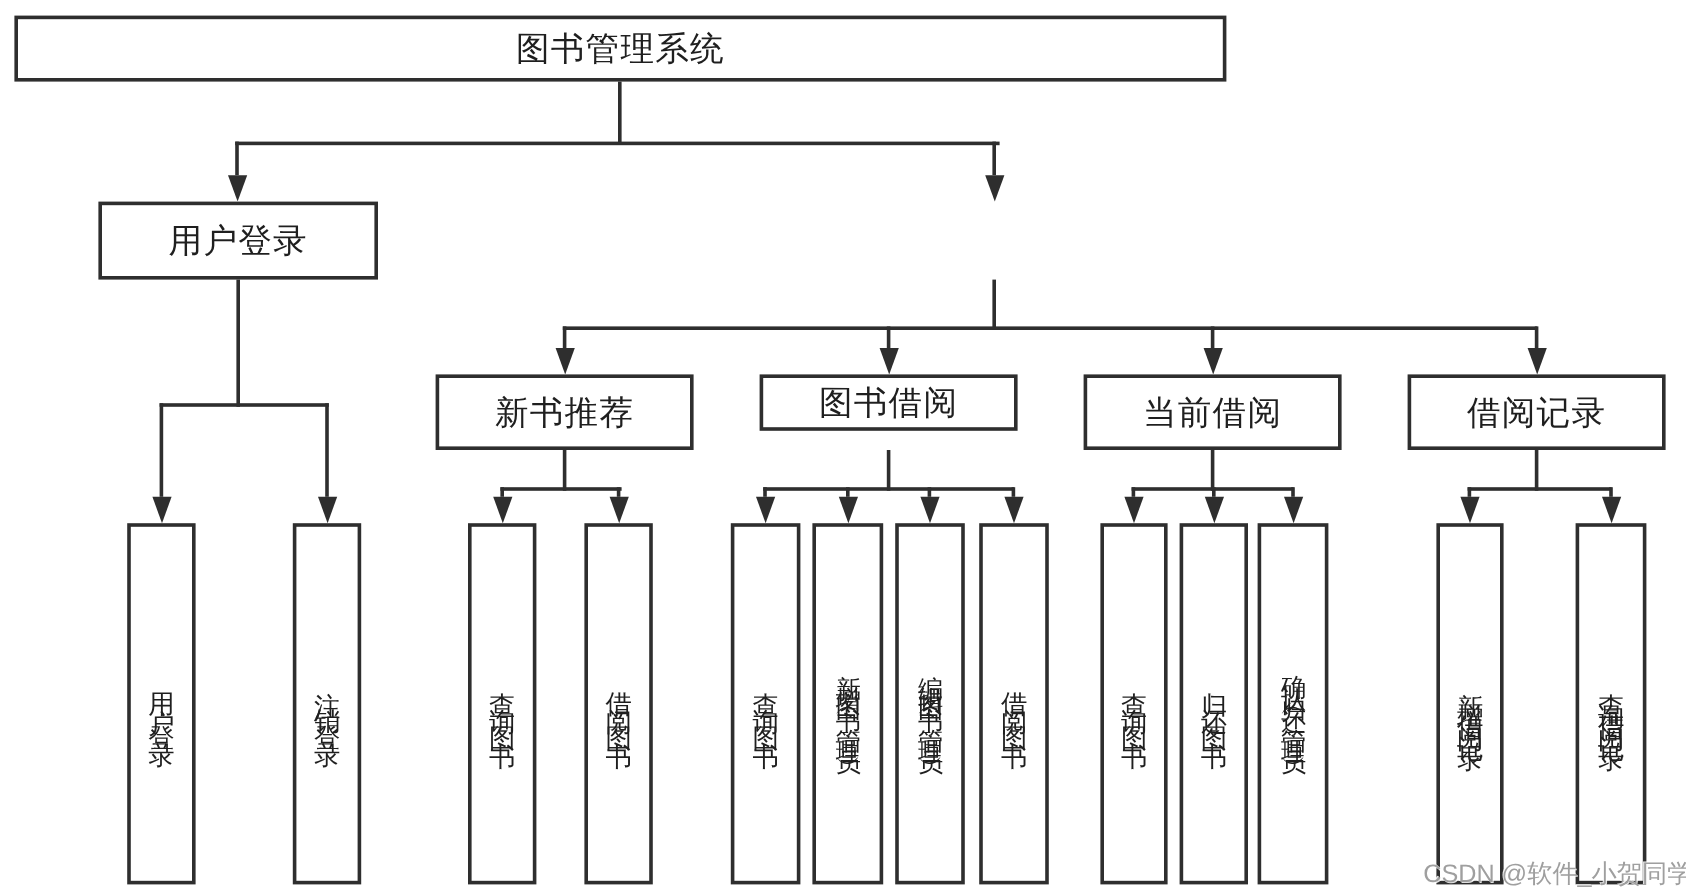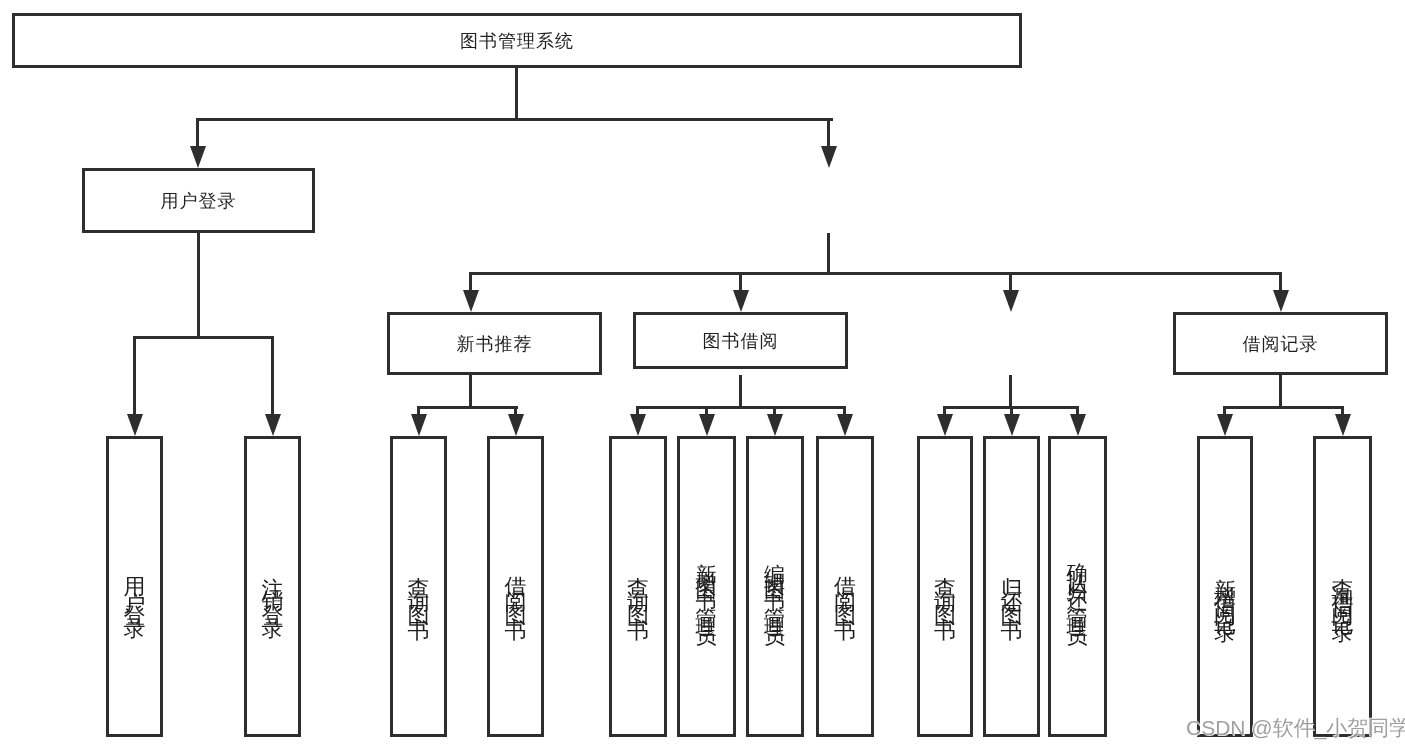--- a/index.html
+++ b/index.html
@@ -12,21 +12,21 @@
   html,body{margin:0;padding:0;background:var(--c-bg);}
   .canvas{
     position:relative;width:1405px;height:747px;background:var(--c-bg);
     overflow:hidden;font-family:"Liberation Sans","DejaVu Sans",sans-serif;
   }
   .box{
     position:absolute;box-sizing:border-box;border:3px solid var(--c-border);
     background:#fff;display:flex;align-items:center;justify-content:center;
     color:var(--c-text);
   }
-  .h-box{font-size:18px;letter-spacing:1px;font-family:Liberation Mono, monospace;}
+  .h-box{font-size:28px;letter-spacing:1px;font-family:Liberation Mono, monospace;}
   .v-box{top:436px;height:301px;}
   .v-label{
     writing-mode:vertical-rl;text-orientation:mixed;
     font-size:22px;line-height:1.1;
   }
   .ls-4{letter-spacing:14px;}
   .ls-6{letter-spacing:9px;}
   .ls-9{letter-spacing:9px;font-size:21px;}
   .vline{position:absolute;width:3px;background:var(--c-line);}
   .hline{position:absolute;height:3px;background:var(--c-line);}
@@ -72,25 +72,28 @@
   <div class="hline" style="left:469px;top:272px;width:812px;"></div>
   <div class="vline" style="left:469px;top:272px;height:18px;"></div>
   <div class="arrow" style="left:463px;top:290px;"></div>
   <div class="vline" style="left:739px;top:272px;height:18px;"></div>
   <div class="arrow" style="left:733px;top:290px;"></div>
   <div class="vline" style="left:1009px;top:272px;height:18px;"></div>
   <div class="arrow" style="left:1003px;top:290px;"></div>
   <div class="vline" style="left:1279px;top:272px;height:18px;"></div>
   <div class="arrow" style="left:1273px;top:290px;"></div>
 
-  <div class="box h-box" style="left:363px;top:312px;width:215px;height:63px;margin-left:24px;">
+  <div class="box h-box" style="left:363px;top:312px;width:215px;height:63px;">
     <span>新书推荐</span>
   </div>
-  <div class="box h-box" style="left:633px;top:312px;width:215px;height:57px;justify-content:center;">
+  <div class="box h-box" style="left:633px;top:312px;width:215px;height:47px;justify-content:center;">
     <span>图书借阅</span>
+  </div>
+  <div class="box h-box" style="left:903px;top:312px;width:215px;height:63px;">
+    <span>当前借阅</span>
   </div>
   <div class="box h-box" style="left:1173px;top:312px;width:215px;height:63px;">
     <span>借阅记录</span>
   </div>
 
   <div class="vline" style="left:469px;top:375px;height:34px;"></div>
   <div class="hline" style="left:417px;top:406px;width:101px;"></div>
   <div class="vline" style="left:417px;top:406px;height:8px;"></div>
   <div class="arrow" style="left:411px;top:414px;"></div>
   <div class="vline" style="left:514px;top:406px;height:8px;"></div>

